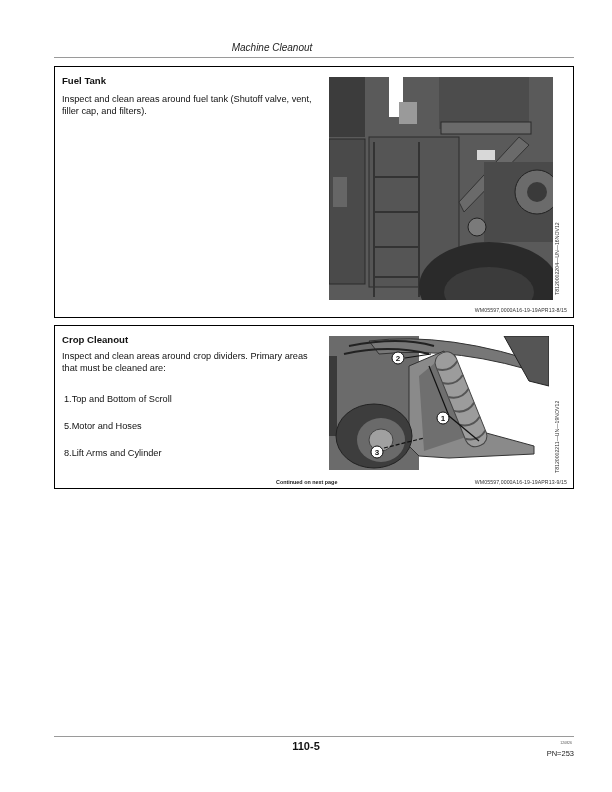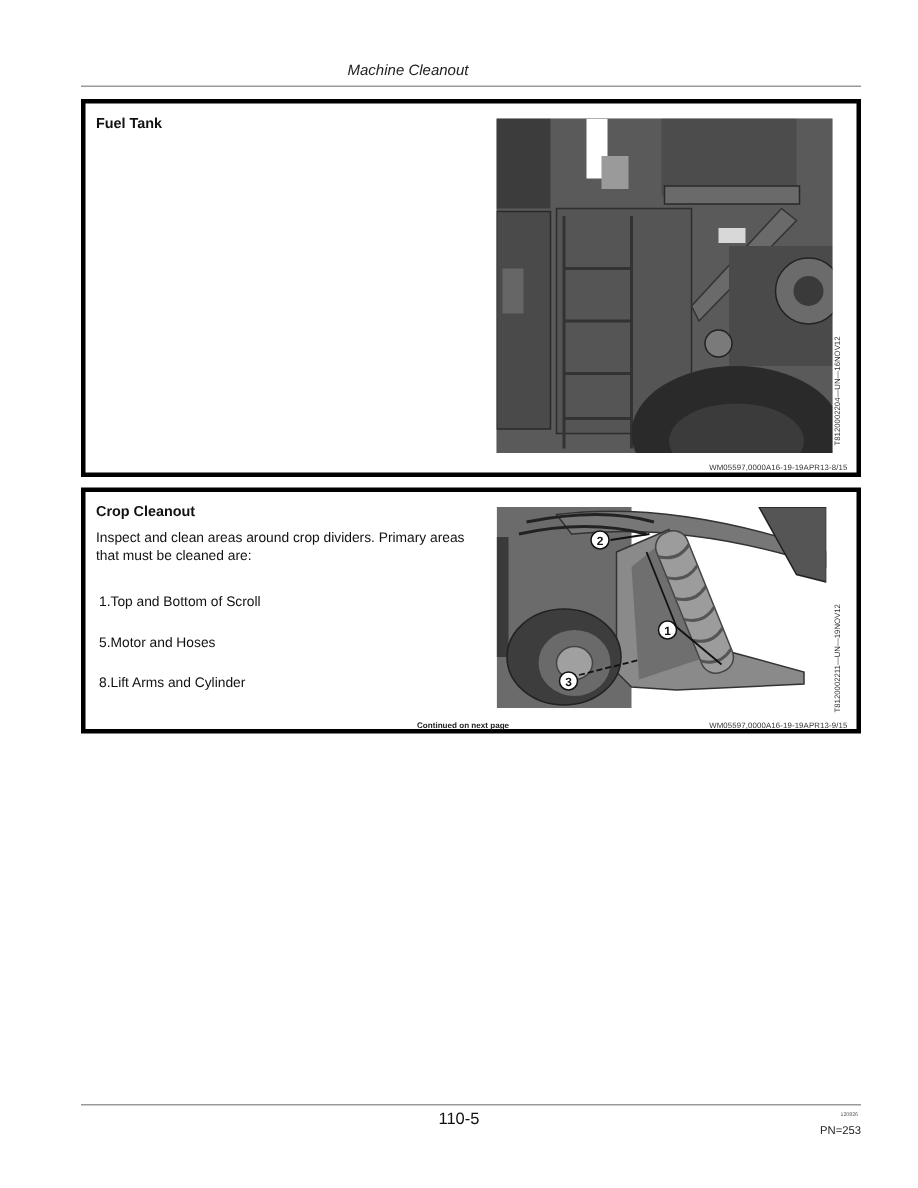--- a/index.html
+++ b/index.html
@@ -2,41 +2,42 @@
 <html><head>
 <meta charset="utf-8">
 <style>
   html, body { margin:0; padding:0; background:#ffffff; }
   body { width:612px; height:792px; position:relative; overflow:hidden;
          font-family:"Liberation Sans", sans-serif; color:#111; }
   .abs { position:absolute; }
   .header-title { left:12px; width:520px; top:42px; text-align:center;
                   font-size:10px; font-style:italic; color:#222; }
   .header-rule { left:54px; width:520px; top:57px; height:1px; background:#9a9a9a; }
-  .section { border:3px solid #000000; box-sizing:border-box;padding-left:12px; }
+  .section { border:1px solid #000000; box-sizing:border-box;padding-left:12px; }
   .sec-title { font-weight:bold; font-size:9.6px; }
   .sec-body { font-size:9.2px; line-height:12px; }
   .list-item { font-size:9.2px; line-height:11px;margin-top:16px; }
   .ref-id { font-size:5.2px; color:#333; letter-spacing:0.1px; }
   .photo { background:#5d5d5d; overflow:hidden; }
   .vert-id { font-size:5.2px; color:#333; transform:rotate(-90deg); transform-origin:left top; white-space:nowrap; }
   .continued { font-size:5.4px; font-weight:bold; color:#222; }
   .footer-rule { left:54px; width:520px; top:736px; height:1px; background:#9a9a9a; }
-  .page-num { left:0; width:612px; top:740px; text-align:center; font-weight:normal; font-size:11px; }
+  .page-num { left:0; width:612px; top:740px; text-align:center; font-weight:bold; font-size:11px; }
   .pn { right:38px; top:749px; font-size:7.5px; color:#222; }
   .pn-code { right:40px; top:741px; font-size:3.5px; color:#555; }
 </style>
 </head>
 <body>
 
 <div class="abs header-title">Machine Cleanout</div>
 <div class="abs header-rule"></div>
 
 <div class="abs section" style="left:54px; top:66px; width:520px; height:252px;">
   <div class="abs sec-title" style="left:7px; top:8px;">Fuel Tank</div>
+  <div class="abs sec-body" style="left:7px; top:26px; width:250px;">Inspect and clean areas around fuel tank (Shutoff valve, vent, filler cap, and filters).</div>
 
   <div class="abs photo" style="left:274px; top:10px; width:224px; height:223px;">
     <svg width="224" height="223" viewBox="0 0 224 223" xmlns="http://www.w3.org/2000/svg">
       <rect width="224" height="223" fill="#5a5a5a"></rect>
       <rect x="0" y="0" width="36" height="60" fill="#3c3c3c"></rect>
       <rect x="60" y="0" width="14" height="40" fill="#ffffff"></rect>
       <rect x="0" y="62" width="36" height="145" fill="#4a4a4a" stroke="#2a2a2a"></rect>
       <rect x="4" y="100" width="14" height="30" fill="#666"></rect>
       <rect x="40" y="60" width="90" height="150" fill="#555" stroke="#2d2d2d"></rect>
       <g stroke="#333" stroke-width="2">

